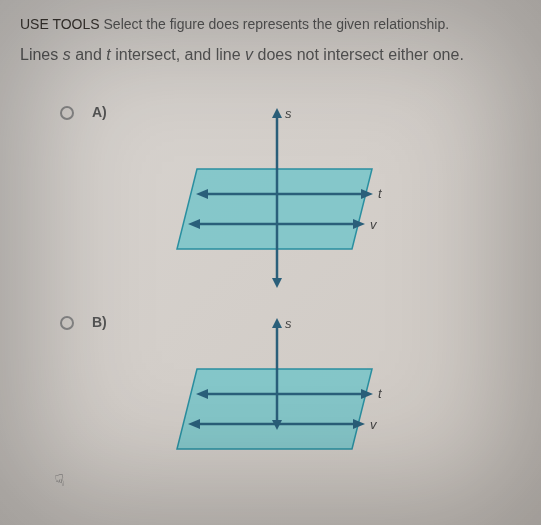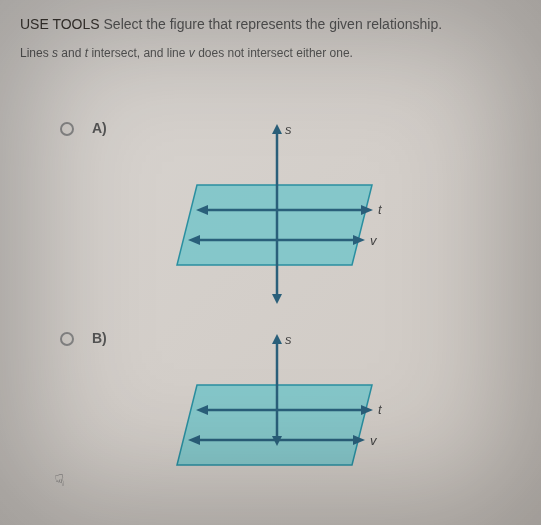--- a/index.html
+++ b/index.html
@@ -20,23 +20,23 @@
     .title-line {
       font-size: 14px;
       margin-bottom: 14px;
       color: #555;
     }
     .title-line .bold {
       font-weight: normal;
       color: #3a3530;
     }
     .question-text {
-      font-size: 12px;
+      font-size: 16px;
       color: #555;
-      margin-bottom: 60px;
+      margin-bottom: 40px;
     }
     .question-text .italic {
       font-style: italic;
     }
     .option-row {
       display: flex;
       align-items: flex-start;
       margin-bottom: 20px;
       padding-left: 40px;
     }
@@ -83,21 +83,21 @@
       inset: 0;
       box-shadow: inset 0 0 120px 30px rgba(0,0,0,0.25);
       pointer-events: none;
     }
   </style>
 </head>
 <body>
 
 <div class="title-line">
   <span class="bold">USE TOOLS</span>
-  <span>Select the figure that represents the given relationship.</span>
+  <span>Select the figure does represents the given relationship.</span>
 </div>
 
 <div class="question-text">
   <span>Lines </span><span class="italic">s</span><span> and </span><span class="italic">t</span><span> intersect, and line </span><span class="italic">v</span><span> does not intersect either one.</span>
 </div>
 
 <div class="option-row">
   <div class="radio"></div>
   <div class="option-label">A)</div>
   <div class="figure-container">

